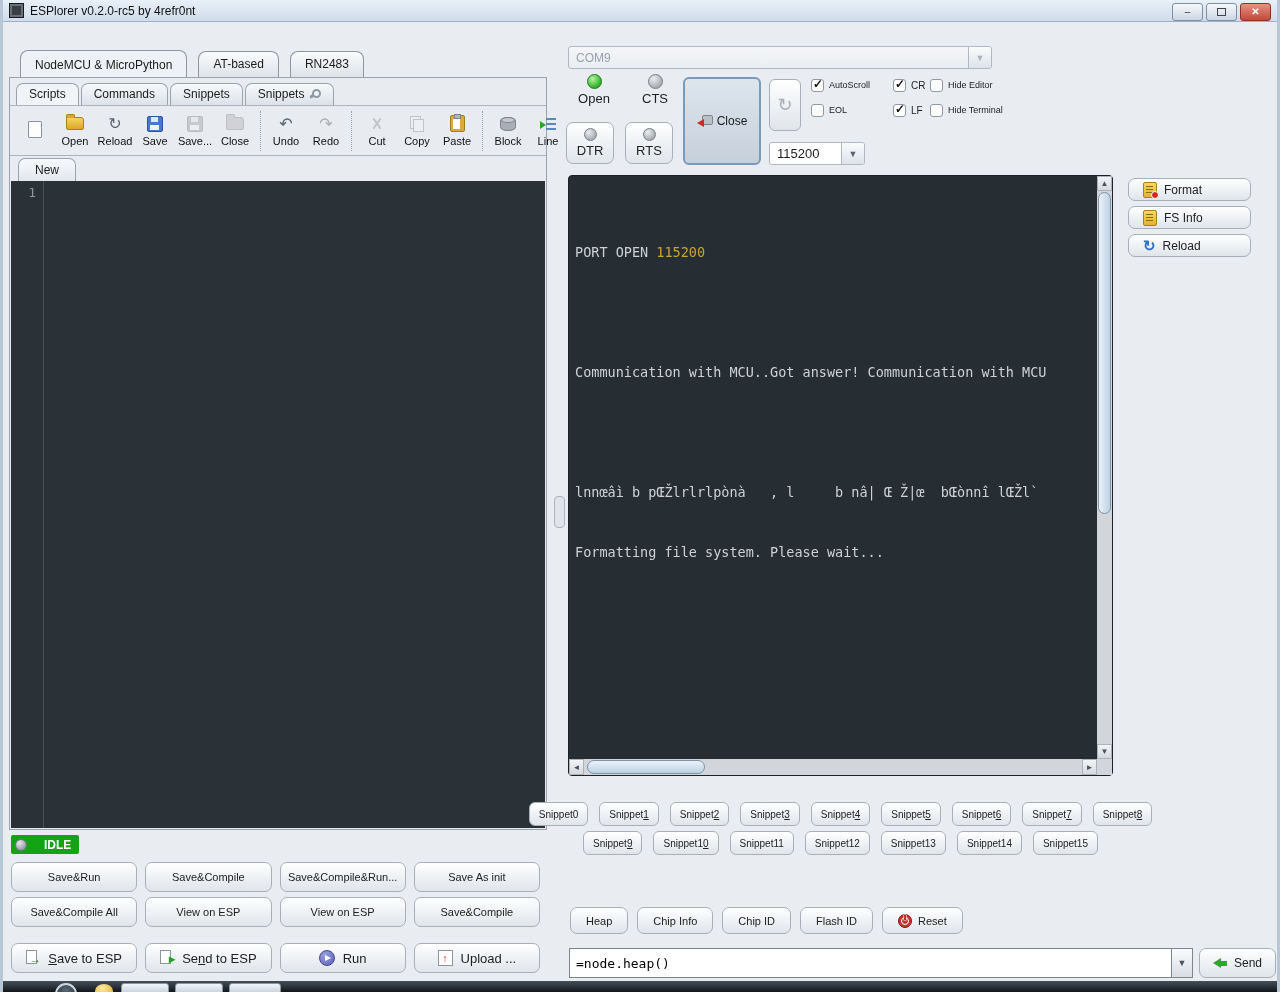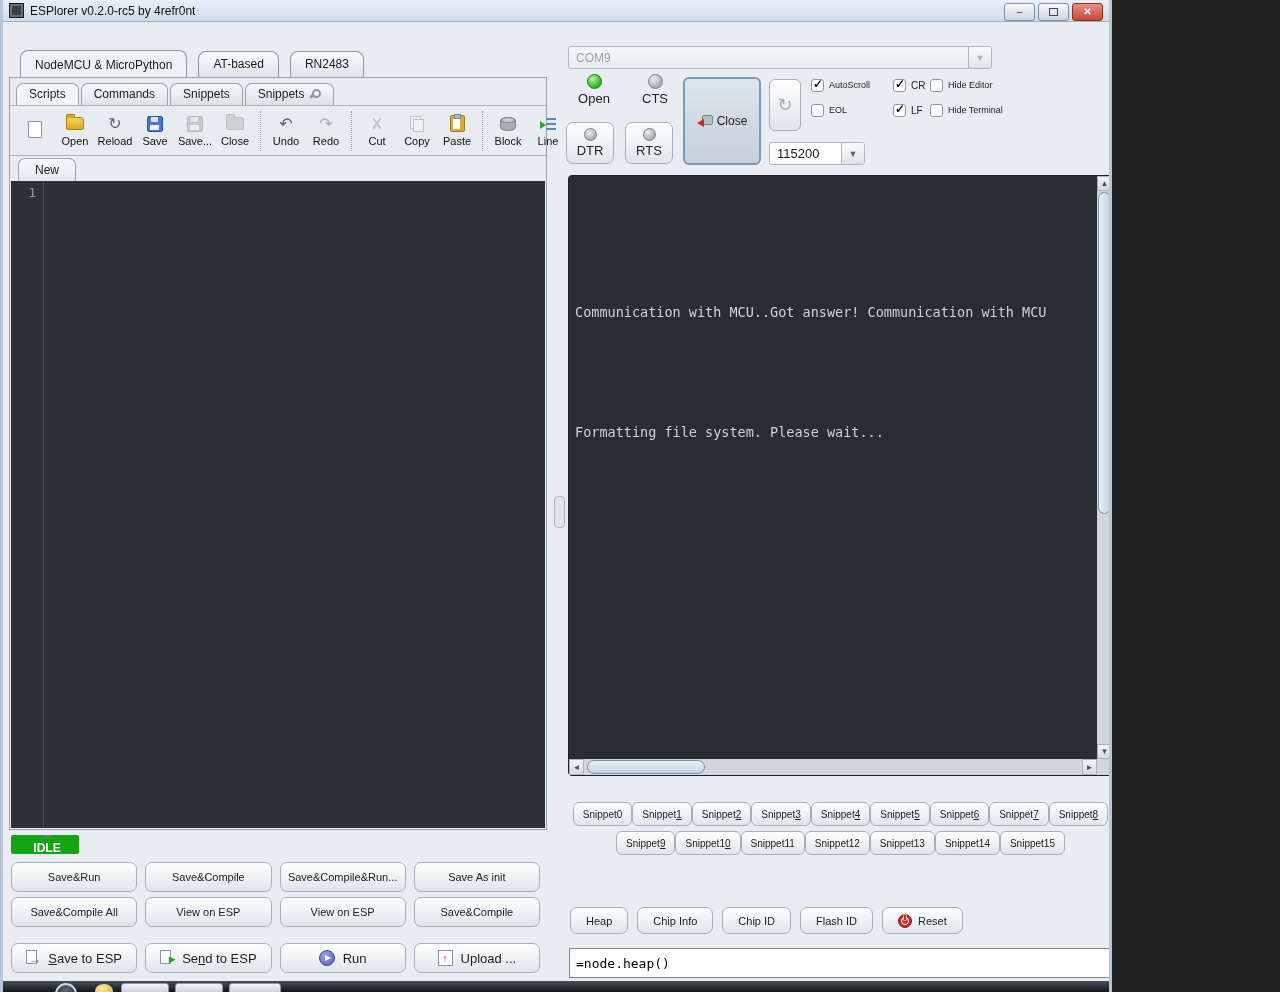--- a/index.html
+++ b/index.html
@@ -1,16 +1,16 @@
 <!DOCTYPE html>
 <html><head>
 <meta charset="utf-8">
 <style>
   html,body{margin:0;padding:0;background:#222;}
-  #window{position:relative;width:1112px;height:992px;background:#e9edf2;
+  #window{position:relative;width:1280px;height:992px;background:#e9edf2;
     font-family:"Liberation Sans",sans-serif;color:#1c1c1c;overflow:hidden;
     border-left:3px solid #b9c6d6;border-right:3px solid #b9c6d6;box-sizing:border-box;}
   
   .titlebar{position:absolute;left:0;top:0;width:100%;height:22px;
     background:linear-gradient(#e8f0f8,#cfdcea);border-bottom:1px solid #9fb0c4;
     display:flex;align-items:center;padding-left:6px;box-sizing:border-box;}
   .appicon{width:13px;height:13px;background:#3a3f45;border:1px solid #16191c;margin-right:6px;
     box-shadow:inset 0 0 0 2px #6a7077;}
   .title-text{font-size:12px;color:#111;}
   .winbtns{position:absolute;right:6px;top:3px;display:flex;gap:3px;}
@@ -76,21 +76,21 @@
   .i-line b{position:absolute;left:0;top:4px;width:0;height:0;border-left:6px solid #2ea52e;border-top:4px solid transparent;border-bottom:4px solid transparent;}
   
   .edittab-strip{position:absolute;left:0;top:77px;right:0;height:26px;display:flex;align-items:flex-end;padding-left:8px;}
   .etab{font-size:12px;padding:4px 16px;border:1px solid #98a3af;border-bottom:none;border-radius:7px 7px 0 0;
     background:linear-gradient(#f7fafc,#e2e7ee);}
   .editor{position:absolute;left:1px;top:103px;right:1px;bottom:1px;background:#2a3137;display:flex;}
   .gutter{width:33px;border-right:1px solid #465056;color:#8d979c;font-family:"DejaVu Sans Mono",monospace;
     font-size:13px;text-align:right;padding:4px 7px 0 0;box-sizing:border-box;}
   
   .idle{position:absolute;left:8px;top:835px;width:68px;height:19px;background:#12a412;border-radius:2px;
-    display:flex;align-items:center;padding-left:4px;box-sizing:border-box;gap:4px;flex-direction:column;}
+    display:flex;align-items:center;padding-left:4px;box-sizing:border-box;gap:17px;}
   .idle-led{width:12px;height:12px;border-radius:50%;background:radial-gradient(circle at 35% 30%,#e8eaec,#9aa1a8 70%);border:1px solid #6f767d;box-sizing:border-box;}
   .idle-text{color:#fff;font-size:12px;font-weight:bold;}
   .brow{position:absolute;left:8px;width:529px;height:30px;display:flex;gap:8px;}
   .brow .btn{flex:1;font-size:11px;}
   .r3icon{margin-right:8px;}
   .i-save-esp{position:relative;width:14px;height:16px;}
   .i-save-esp i{position:absolute;left:0;top:0;width:9px;height:12px;background:#fff;border:1px solid #8b95a0;}
   .i-save-esp b{position:absolute;right:-1px;bottom:1px;color:#21a021;font-weight:bold;font-size:12px;line-height:1;font-style:normal;}
   .i-run{width:16px;height:16px;border-radius:50%;background:radial-gradient(circle at 35% 30%,#9ba0e0,#5a5fb8);border:1px solid #41468f;position:relative;box-sizing:border-box;}
   .i-run:before{content:"";position:absolute;left:5px;top:4px;border-left:6px solid #fff;border-top:3px solid transparent;border-bottom:3px solid transparent;}
@@ -142,21 +142,21 @@
     background:linear-gradient(#eaf2f9,#bdd1e2);}
   .sbcorner{position:absolute;right:0;bottom:0;width:15px;height:16px;background:#d2d5d9;}
   
   .sidebtns{position:absolute;left:1125px;top:178px;display:flex;flex-direction:column;gap:5px;}
   .sidebtns .btn{width:123px;height:23px;justify-content:flex-start;padding-left:14px;gap:7px;}
   .i-note{width:12px;height:14px;background:linear-gradient(#f7d75c,#e0b32e);border:1px solid #a8811c;border-radius:2px;position:relative;}
   .i-note:before{content:"";position:absolute;left:2px;top:3px;width:7px;height:1px;background:#8a6a12;box-shadow:0 3px 0 #8a6a12,0 6px 0 #8a6a12;}
   .i-note.del:after{content:"";position:absolute;right:-3px;bottom:-2px;width:6px;height:6px;border-radius:50%;background:#cc2a20;border:1px solid #fff;}
   .i-reload-blue{font-size:15px;color:#2e6fd0;font-weight:bold;line-height:1;}
   
-  .sniprow{position:absolute;left:565px;width:545px;height:24px;display:flex;justify-content:center;gap:0;}
+  .sniprow{position:absolute;left:565px;width:545px;height:24px;display:flex;justify-content:center;gap:11px;}
   .sniprow .btn{font-size:10px;padding:0 9px;border-radius:6px;}
   .mn{text-decoration:underline;}
   
   .cmdrow{position:absolute;left:567px;top:907px;height:27px;display:flex;gap:9px;}
   .cmdrow .btn{padding:0 15px;font-size:11px;gap:6px;}
   .i-power{width:14px;height:14px;border-radius:50%;background:#c5342b;border:1px solid #7e1d16;position:relative;box-sizing:border-box;}
   .i-power:before{content:"";position:absolute;left:2px;top:2px;width:8px;height:8px;border:1.5px solid #fff;border-radius:50%;box-sizing:border-box;}
   .i-power:after{content:"";position:absolute;left:5.5px;top:0px;width:1.5px;height:5px;background:#c5342b;box-shadow:0 0 0 .5px #fff;}
   .cmdinput{position:absolute;left:566px;top:948px;width:602px;height:30px;border:1px solid #7d868f;border-right:none;
     background:#fff;font-family:"DejaVu Sans Mono",monospace;font-size:13px;padding-left:6px;box-sizing:border-box;border-radius:0;}
@@ -439,23 +439,25 @@
     <span class="cb"></span>
     <span class="cblbl">Hide Editor</span>
   </div>
   <div class="cbrow" style="left:927px;top:103px;">
     <span class="cb"></span>
     <span class="cblbl">Hide Terminal</span>
   </div>
 
   <div class="terminal">
     <div class="term-text">
+      <div><span>PORT OPEN </span><span class="t-num">115200</span></div>
       <div>&nbsp;</div>
       <div><span>Communication with MCU..Got answer! Communication with MCU</span></div>
       <div>&nbsp;</div>
+      <div><span>lnnœâì b pŒŽlrlrlpònà   , l     b nâ| Œ Ž|œ  bŒònnî lŒŽl`</span></div>
       <div><span>Formatting file system. Please wait...</span></div>
       
     </div>
     <div class="vsb">
       <span class="sba" style="top:0;right:0;">
           <span>▲</span>
         </span>
       <div class="thumb"></div>
       <span class="sba" style="bottom:0;right:0;">
           <span>▼</span>

